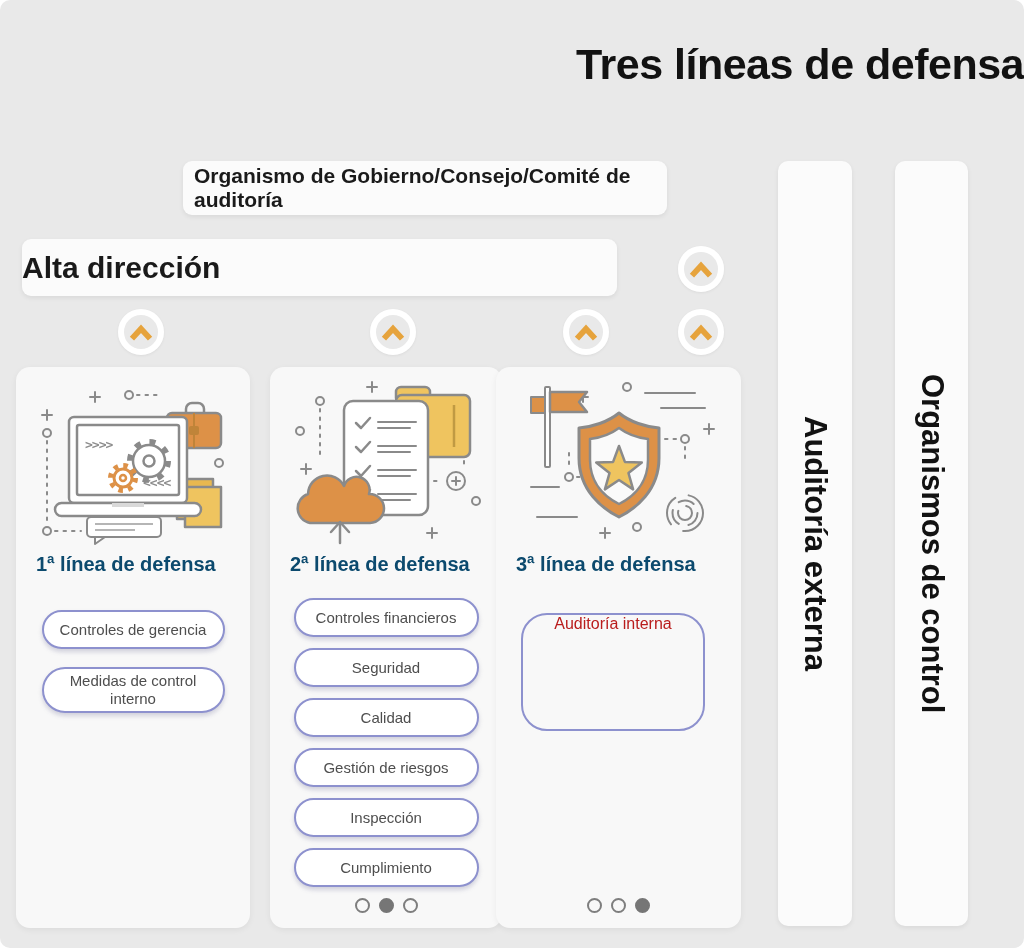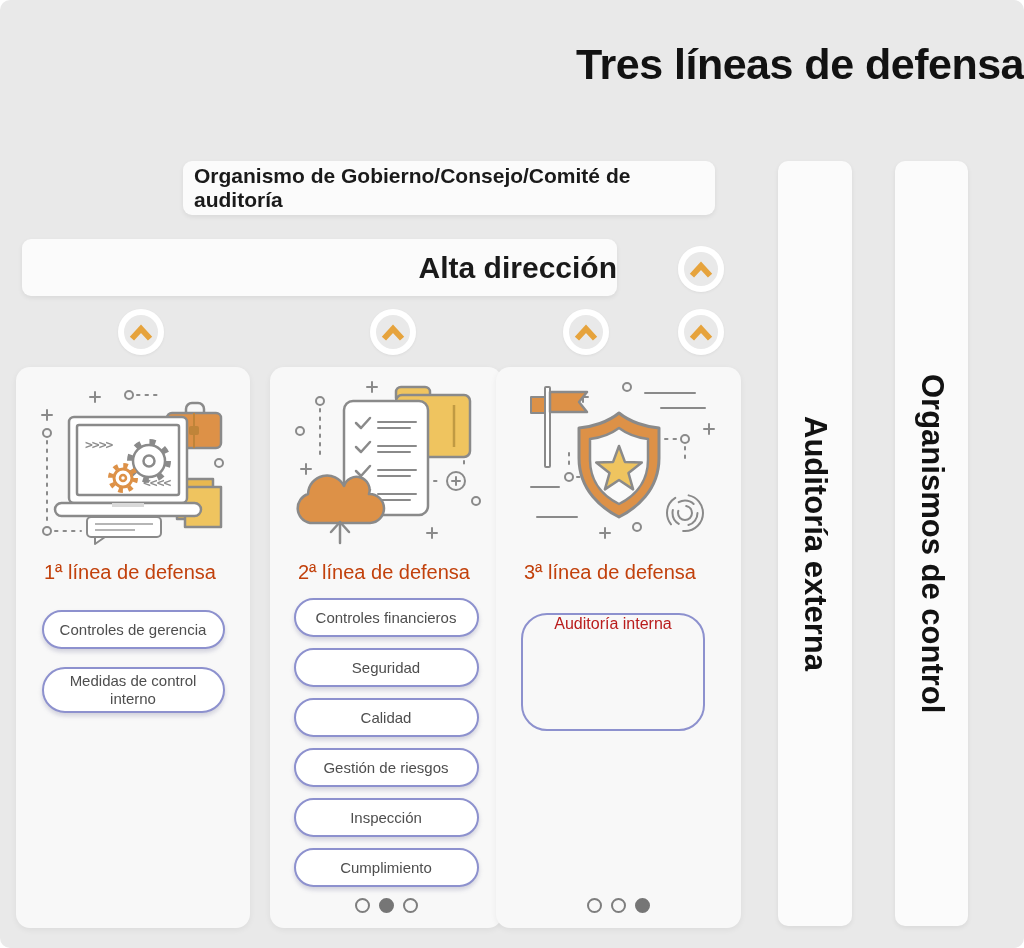--- a/index.html
+++ b/index.html
@@ -10,38 +10,38 @@
   *{box-sizing:border-box}
   body{margin:0;background:#fff;font-family:"Liberation Sans",sans-serif;color:#161616}
   .canvas{position:relative;width:1024px;height:948px;background:var(--bg);border-radius:10px;overflow:hidden}
 
   .title{position:absolute;left:56px;top:40px;width:968px;margin:0;text-align:right;
          font-size:43px;font-weight:bold;letter-spacing:-.5px;color:#121212}
 
   .hbar{position:absolute;background:var(--panel);border-radius:9px;
         box-shadow:0 2px 5px rgba(0,0,0,.07);display:flex;align-items:center;
         font-weight:bold;color:#1a1a1a}
-  .gov{left:183px;top:161px;width:532px;height:54px;font-size:21px;padding-left:11px}
-  .alta{left:22px;top:239px;width:595px;height:57px;font-size:30px;justify-content:flex-end}
+  .gov{left:183px;top:161px;width:484px;height:54px;font-size:21px;padding-left:11px}
+  .alta{left:22px;top:239px;width:595px;height:57px;font-size:30px;justify-content:flex-start}
 
   .arrow-circle{position:absolute;width:46px;height:46px;border:6px solid #fff;border-radius:50%;
         display:flex;align-items:center;justify-content:center;box-shadow:0 1px 3px rgba(0,0,0,.06)}
   .arrow-circle svg{width:28px;height:20px;display:block}
   .arrow-circle polyline{fill:none;stroke:var(--accent);stroke-width:7}
 
   .card{position:absolute;top:367px;height:561px;background:var(--card);border-radius:14px;
         box-shadow:0 2px 6px rgba(0,0,0,.06)}
   .card1{left:16px;width:234px}
   .card2{left:270px;width:232px}
   .card3{left:496px;width:245px}
 
   .illus{position:absolute;top:8px;left:0;right:0;height:172px;display:flex;justify-content:center}
   .illus svg{width:204px;height:170px}
 
-  .card-heading{position:absolute;top:186px;left:20px;margin:8px;font-size:20px;font-weight:normal;color:#c2410c}
+  .card-heading{position:absolute;top:186px;left:20px;margin:0;font-size:20px;font-weight:bold;color:#0c4a6e}
 
   .pill-list{position:absolute;left:0;right:0;display:flex;flex-direction:column;align-items:center}
   .card1 .pill-list{top:243px;gap:18px}
   .card2 .pill-list{top:231px;gap:11px}
   .pill{width:185px;min-height:39px;border:2px solid var(--pillb);border-radius:24px;background:#fff;
         color:#4e4e4e;font-size:15px;font-family:inherit;line-height:1.2;padding:3px 16px;
         display:flex;align-items:center;justify-content:center;text-align:center;
         box-shadow:0 3px 4px rgba(110,110,150,.28);cursor:pointer}
   .card1 .pill{width:183px}
 

